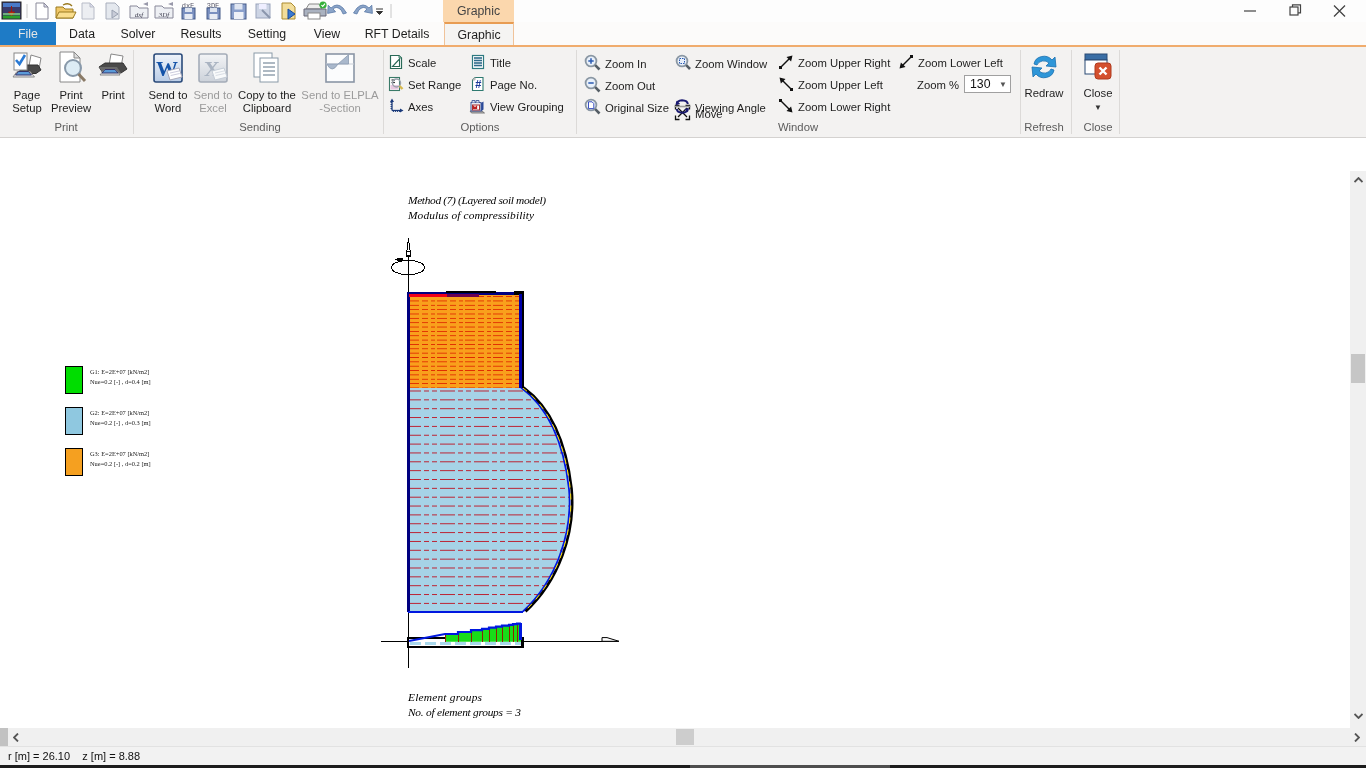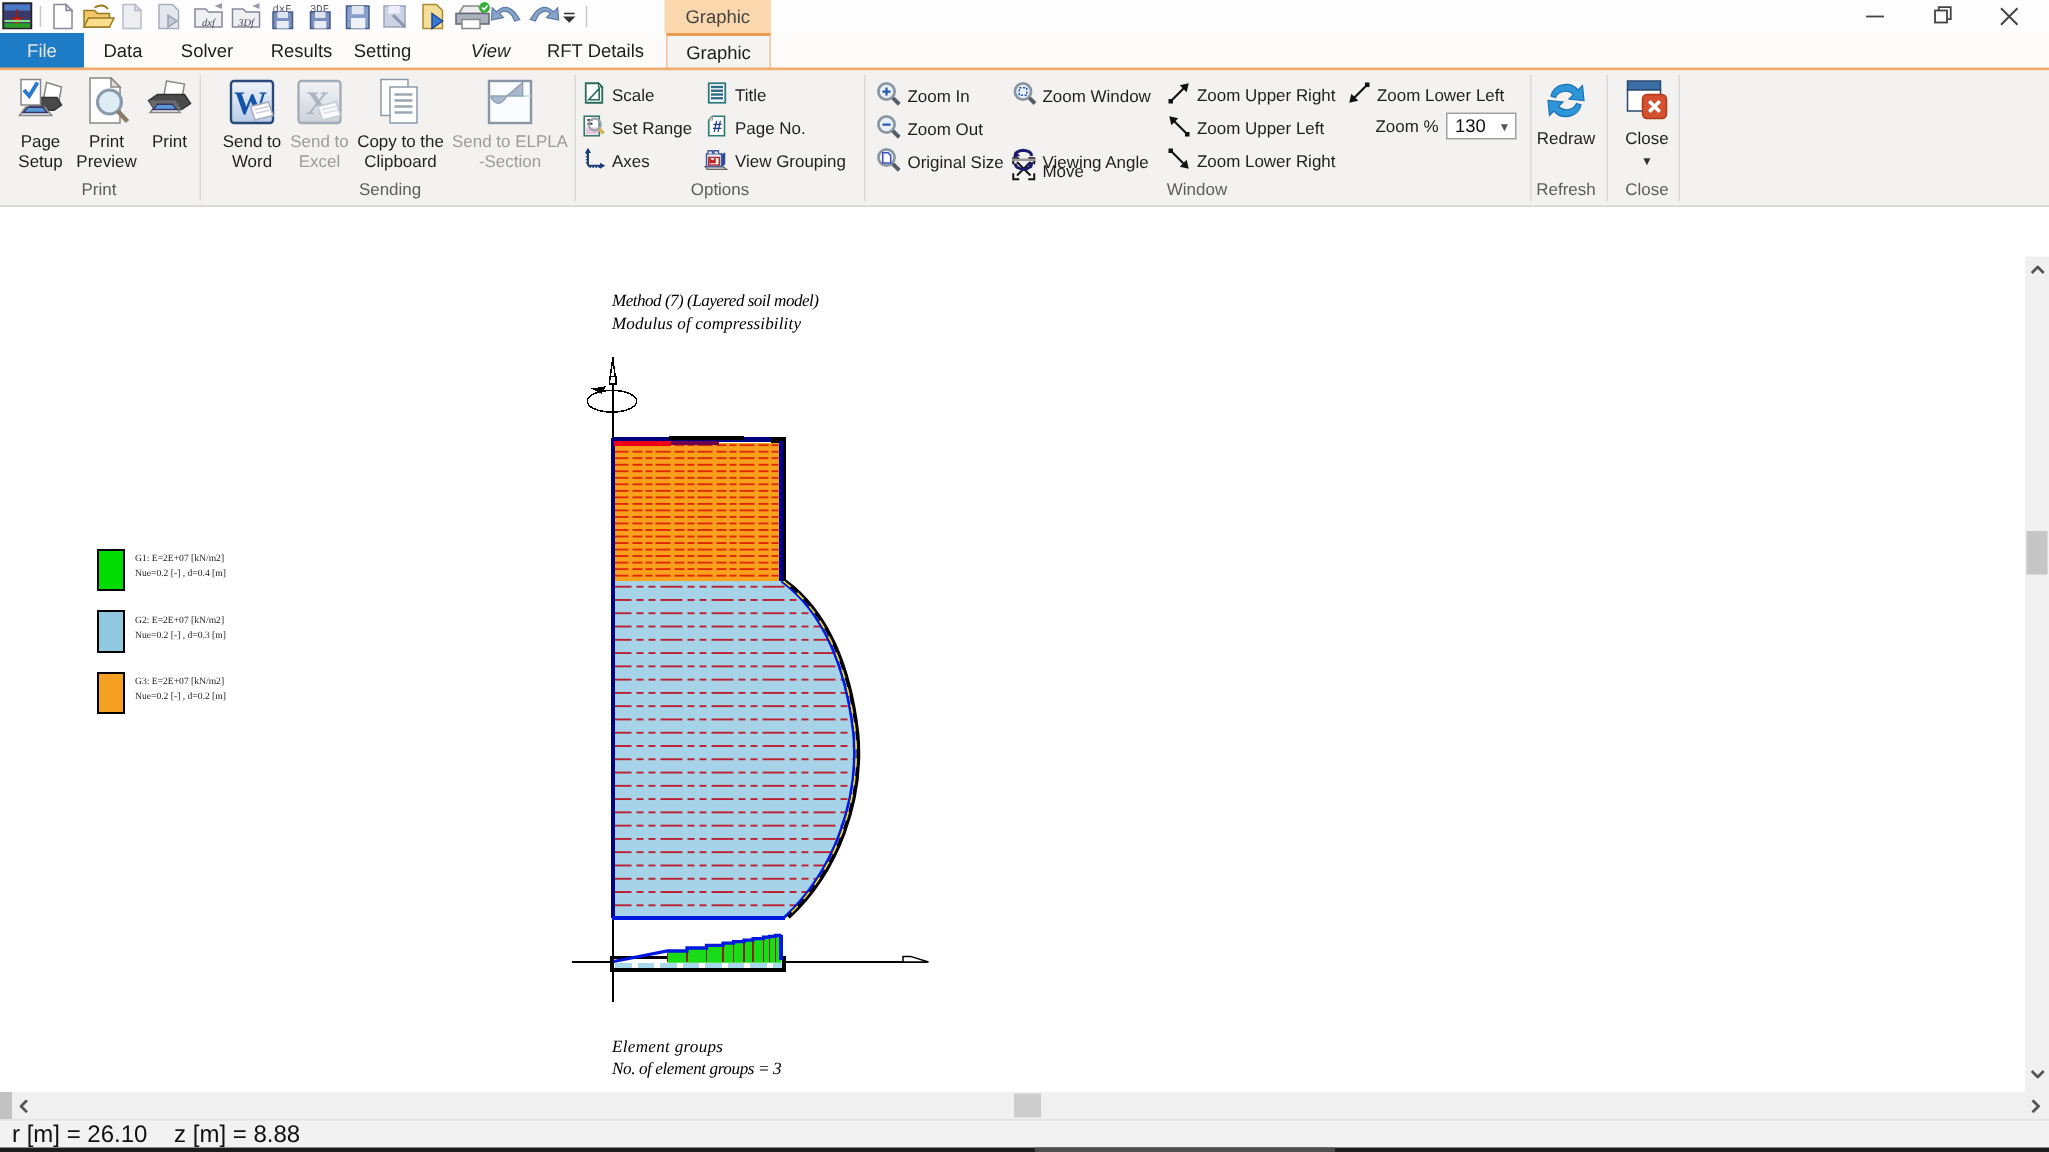--- a/index.html
+++ b/index.html
@@ -37,21 +37,21 @@
 #doctab { position:absolute; left:8px; top:6px; width:158px; height:27px; background:#fff;
   border:1px solid #999; border-bottom:none; border-radius:3px 3px 0 0;
   font-size:11.8px; font-weight:bold; color:#1a1a1a; line-height:26px; }
 
 #canvas { position:absolute; left:0; top:171px; width:1350px; height:557px; background:#fff; overflow:hidden; }
 
 
 #vscroll { position:absolute; left:1350px; top:171px; width:16px; height:557px; background:#f0f0f0; }
 #hscroll { position:absolute; left:0; top:728px; width:1366px; height:18px; background:#f0f0f0; }
 #statusbar { position:absolute; left:0; top:746px; width:1366px; height:19px; background:#f2f2f2; border-top:1px solid #e2e2e2;
-  font-size:16px; color:#111; line-height:19px; padding-left:8px; }
+  font-size:11px; color:#111; line-height:19px; padding-left:8px; }
 #taskstrip { position:absolute; left:0; top:765px; width:1366px; height:3px; background:#1c1c1c; }
 </style>
 </head>
 <body>
 <div id="app">
   <div id="titlebar">
     <svg width="400" height="22" viewBox="0 0 400 22">
 
       <g>
         <rect x="2" y="2" width="19" height="17" fill="#3a3a6a" stroke="#222"></rect>
@@ -130,22 +130,22 @@
   <div class="abs" style="left:1323px;top:27px;width:16px;height:14px;color:#666;font-size:12px;font-weight:bold;">⌃</div>
   <svg class="abs" style="left:1347px;top:26px;" width="16" height="16" viewBox="0 0 16 16">
     <circle cx="8" cy="8" r="7.5" fill="#1669bb"></circle>
     <text x="8" y="12" font-size="11" font-weight="bold" fill="#fff" text-anchor="middle">?</text>
   </svg>
   <div id="tabrow">
     <div class="mtab" id="filetab">File</div>
     <div class="mtab" style="left:60px;width:44px;">Data</div>
     <div class="mtab" style="left:112px;width:52px;">Solver</div>
     <div class="mtab" style="left:172px;width:58px;">Results</div>
-    <div class="mtab" style="left:226px;width:58px;">Setting</div>
-    <div class="mtab" style="left:304px;width:46px;font-style:italic;">View</div>
+    <div class="mtab" style="left:238px;width:58px;">Setting</div>
+    <div class="mtab" style="left:304px;width:46px;">View</div>
     <div class="mtab" style="left:358px;width:78px;">RFT Details</div>
     <div class="mtab" id="gtab">Graphic</div>
   </div>
   <div id="accentline"></div>
   <div id="ribbon">
 
     <div class="bigbtn" style="left:6px;width:42px;">
       <svg class="ic" width="32" height="34" viewBox="0 0 32 34">
         <path d="M20 4 l10 3 -2 11 -10 -3 z" fill="#fff" stroke="#888"></path>
         <path d="M8 17 l5 -3 h14 l3 5 -5 3.5 h-15 z" fill="#4a4a4a" stroke="#333"></path>

